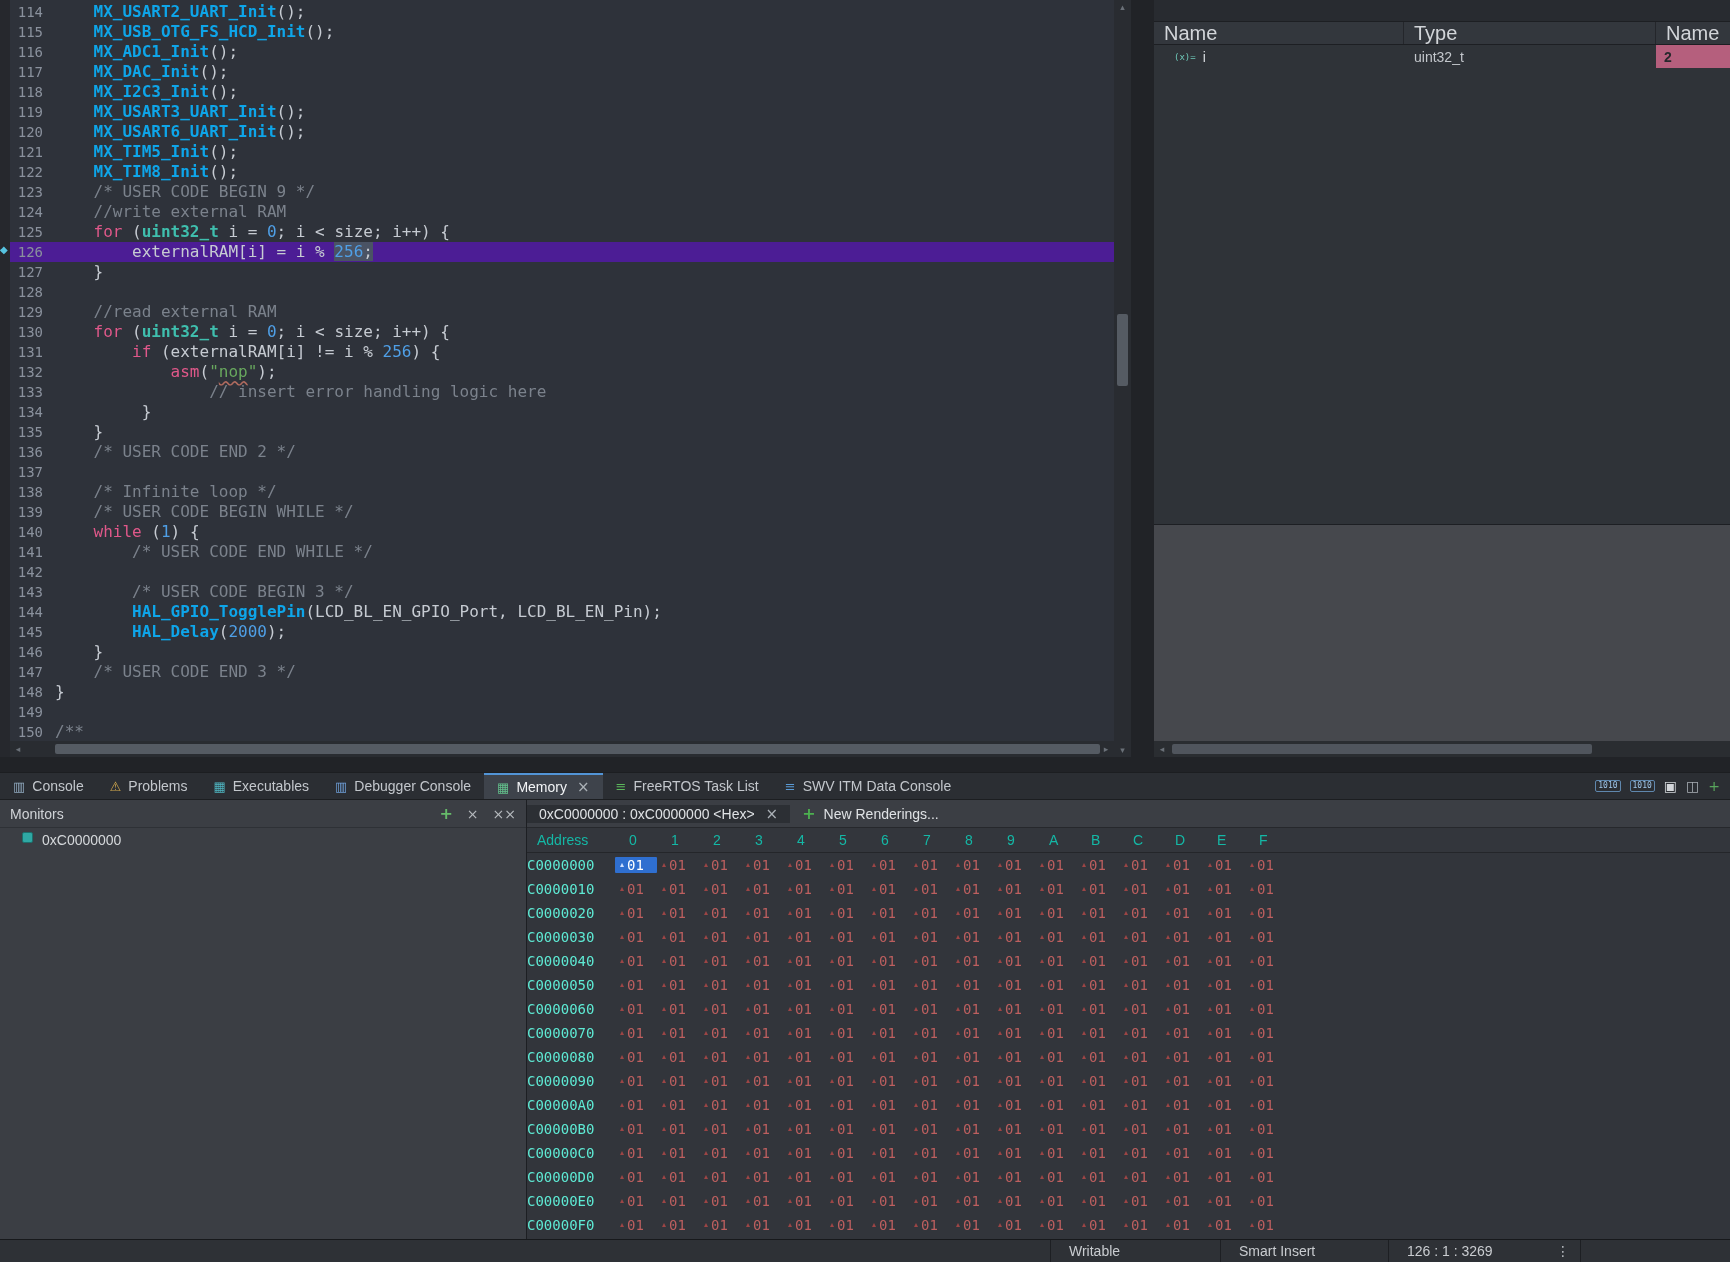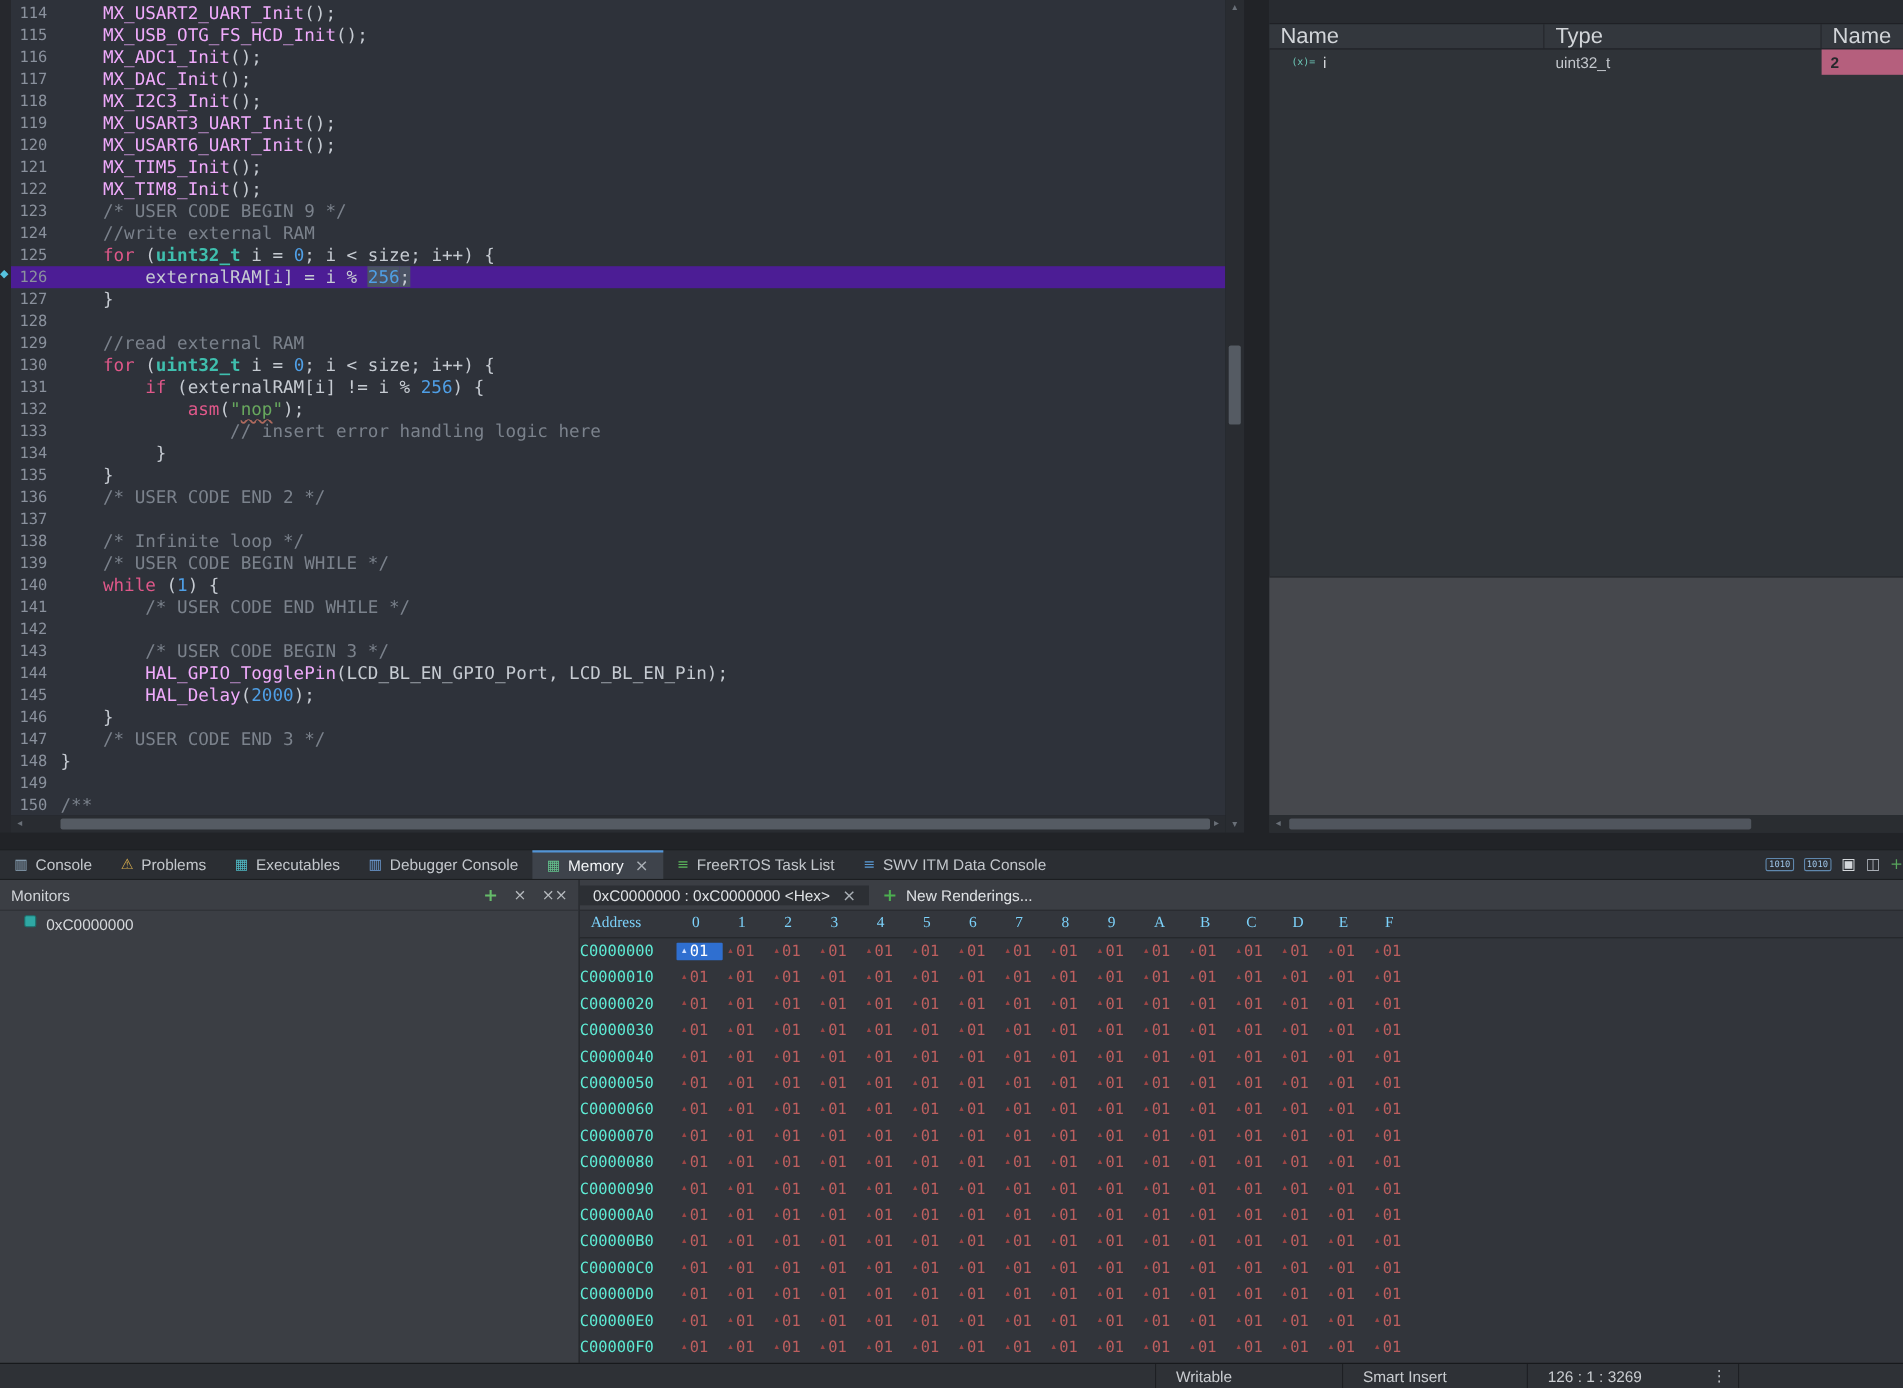--- a/index.html
+++ b/index.html
@@ -9,21 +9,21 @@
   
   #annot-strip{position:absolute;left:0;top:0;width:10px;height:757px;background:#26282d}
   #instr-marker{position:absolute;left:0;top:245px;font-family:"DejaVu Sans",sans-serif;font-size:10px;color:#56c3e0;line-height:10px}
   #editor{position:absolute;left:10px;top:0;width:1104px;height:741px;background:#2e323a;overflow:hidden;padding-top:2px}
   .code-line{display:flex;height:20px;line-height:20px;font-family:"DejaVu Sans Mono",monospace;font-size:16px;white-space:pre}
   .code-line.hl{background:#4c1d95}
   .ln{flex:0 0 45px;text-align:right;padding-right:12px;color:#8a919d;font-size:14px}
   .code{flex:1}
   .kw{color:#e0588a;font-weight:normal}
   .type{color:#3fbfae;font-weight:bold}
-  .func{color:#f0abfc;font-weight:normal}
+  .func{color:#0ea5e9;font-weight:bold}
   .num{color:#4f9fe6}
   .cmt{color:#7b828c}
   .str{color:#68a85e}
   .strw{color:#68a85e;text-decoration:underline wavy #b06a5e;text-underline-offset:3px}
   .sel{background:#4a5364}
 
   
   #editor-hscroll{position:absolute;left:10px;top:741px;width:1104px;height:16px;background:#292c31;display:flex;align-items:center}
   #editor-vscroll{position:absolute;left:1114px;top:0;width:17px;height:757px;background:#292c31}
   .sb-arrow{color:#6a7078;font-family:"DejaVu Sans",sans-serif;font-size:9px;width:16px;text-align:center;flex:0 0 16px}
@@ -49,40 +49,40 @@
   .vars-hscroll{position:absolute;left:0;right:0;top:741px;height:16px;background:#2a2d31;display:flex;align-items:center}
   .hthumb2{height:10px;width:420px;background:#50555d;border-radius:2px;margin-left:2px}
 
   
   #bottom-tabbar{position:absolute;left:0;top:772px;width:1730px;height:28px;background:#2b2e33;border-top:1px solid #1c1e21;border-bottom:1px solid #1c1e21;display:flex;align-items:stretch}
   #tabs-holder{display:flex;align-items:stretch}
   .btab{display:flex;align-items:center;gap:7px;padding:0 13px;color:#c3c7cc;font-size:14px;cursor:default}
   .btab.active{background:#3e434b;color:#f2f4f6;border-top:2px solid #5294d6}
   .tab-icon{font-family:"DejaVu Sans",sans-serif;font-size:13px;line-height:13px}
   .tab-close{color:#aab0b6;font-size:15px;margin-left:3px;font-family:"DejaVu Sans",sans-serif}
-  #view-toolbar{margin-left:auto;display:flex;align-items:center;gap:9px;}
+  #view-toolbar{margin-left:auto;display:flex;align-items:center;gap:9px;padding-right:10px}
   .tbi{font-family:"DejaVu Sans",sans-serif;font-size:14px;line-height:14px}
   .tbi-hex{font-family:"DejaVu Sans Mono",monospace;font-size:8px;color:#9fc6ea;border:1px solid #5f87ad;border-radius:2px;padding:1px 2px;line-height:8px}
 
   
   #monitors-pane{position:absolute;left:0;top:800px;width:527px;height:439px;background:#3b3e44;border-right:1px solid #1d1f23}
   .mon-header{height:28px;display:flex;align-items:center;padding:0 10px;color:#d0d3d7;font-size:14px;border-bottom:1px solid #2e3136}
   .mon-btns{margin-left:auto;display:flex;align-items:center;gap:14px}
   .mon-btn{font-family:"DejaVu Sans",sans-serif;color:#b6babe;font-size:14px;cursor:default}
   .mon-btn.add{color:#66bb6a;font-weight:bold;font-size:16px}
   .mon-item{height:24px;display:flex;align-items:flex-start;gap:9px;padding-left:22px;color:#d5d8db;font-size:14px;margin-top:4px}
   .mon-icon{width:11px;height:11px;background:#2fa8a4;border:1px solid #1c6f6c;border-radius:2px;display:inline-block}
 
   
   #memory-pane{position:absolute;left:527px;top:800px;width:1203px;height:439px;background:#32353b}
   .rtab-bar{height:28px;display:flex;align-items:center;background:#3b3e44;border-bottom:1px solid #26282c}
   .rtab{display:flex;align-items:center;gap:8px;padding:0 12px;font-size:14px;color:#dfe2e5}
   .rtab.active{background:#2c2f34}
   .rtab .plus{color:#4caf50;font-weight:bold;font-size:16px;font-family:"DejaVu Sans",sans-serif}
-  .mem-header{height:25px;display:flex;align-items:center;background:#33363c;border-bottom:1px solid #24262a;color:#7dd3fc;font-family:Liberation Serif, serif;font-size:14px}
+  .mem-header{height:25px;display:flex;align-items:center;background:#33363c;border-bottom:1px solid #24262a;color:#14b8a6;font-family:Liberation Sans, sans-serif;font-size:14px}
   .mh-addr{flex:0 0 88px;padding-left:10px}
   .mh-col{flex:0 0 42px;padding-left:14px}
   .mem-body{}
   .mem-row{display:flex;height:24px;align-items:center;font-family:"DejaVu Sans Mono",monospace;font-size:14px}
   .addr{flex:0 0 88px;text-align:left;padding-right:10px;color:#5eead4}
   .cell{flex:0 0 42px;color:#bd5f5f;padding-left:5px}
   .cell::before{content:"▴";font-family:"DejaVu Sans",sans-serif;font-size:8px;color:#9c4545;margin-right:3px;vertical-align:3px}
   .cell.selcell{background:#2f6fd0;color:#ffffff;border-radius:1px}
   .cell.selcell::before{color:#cfe0ff}
 

